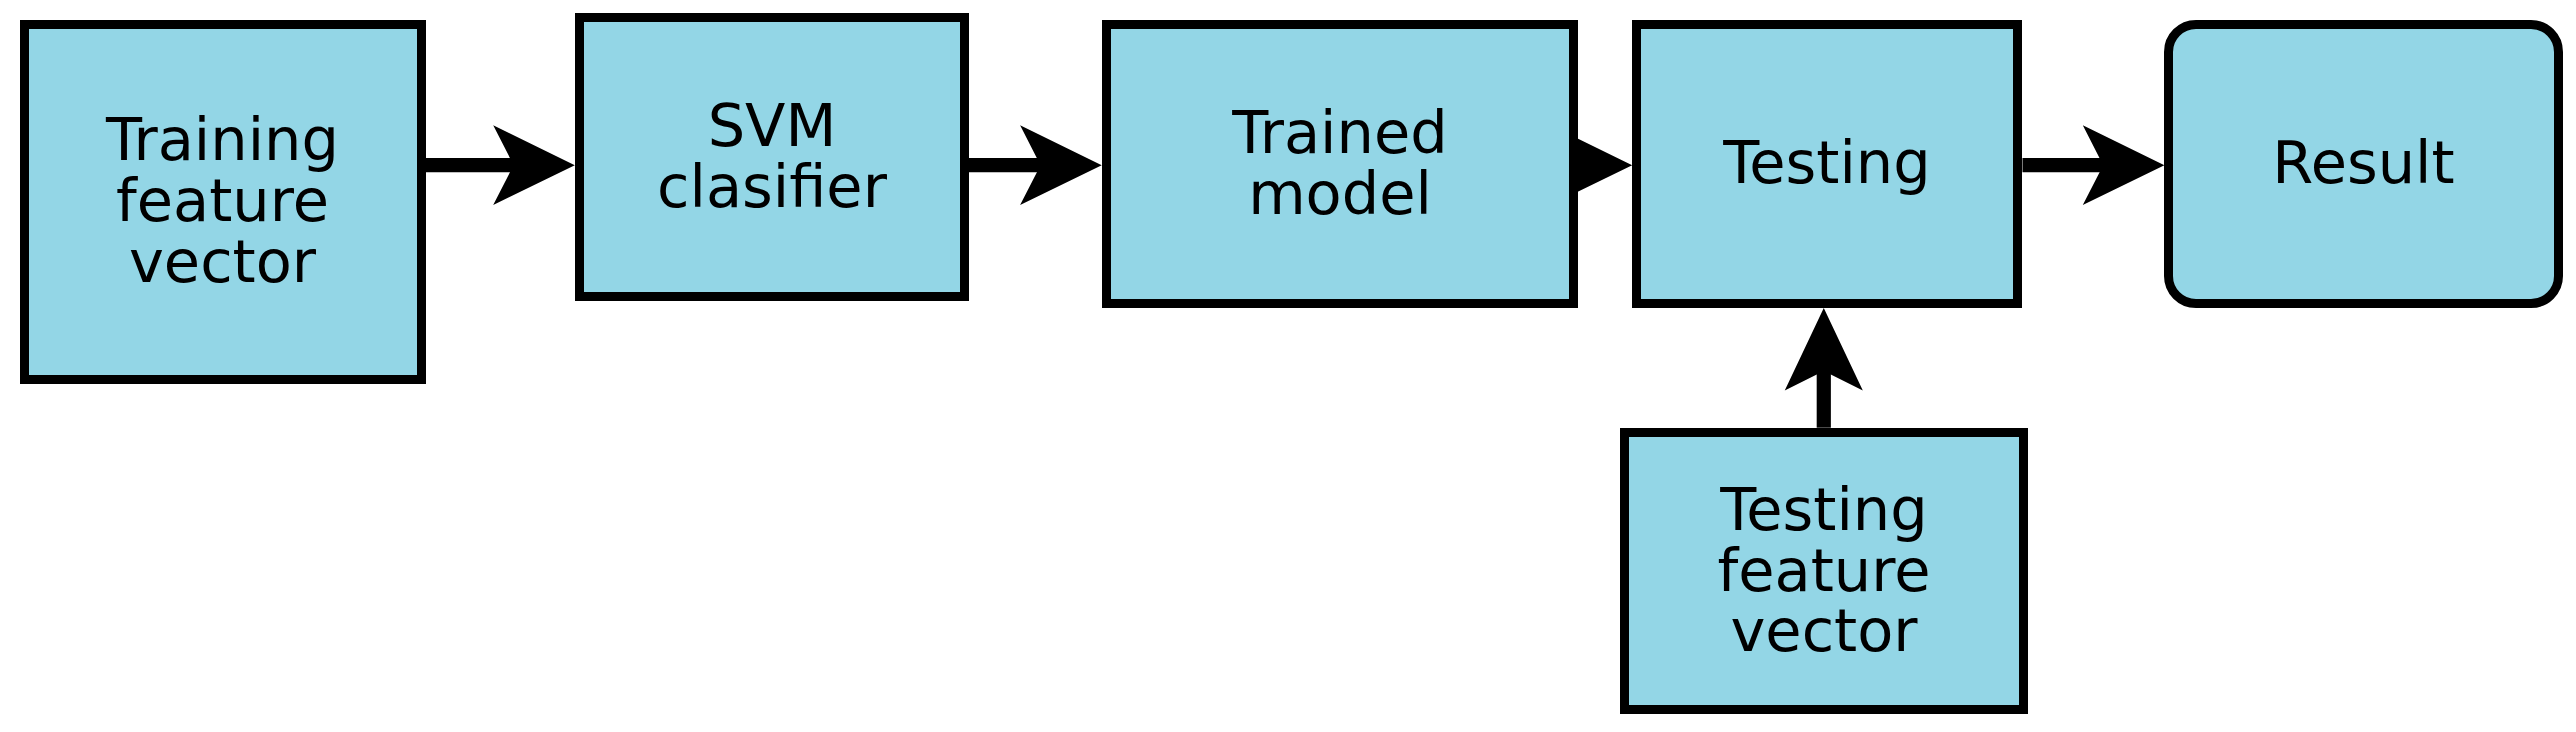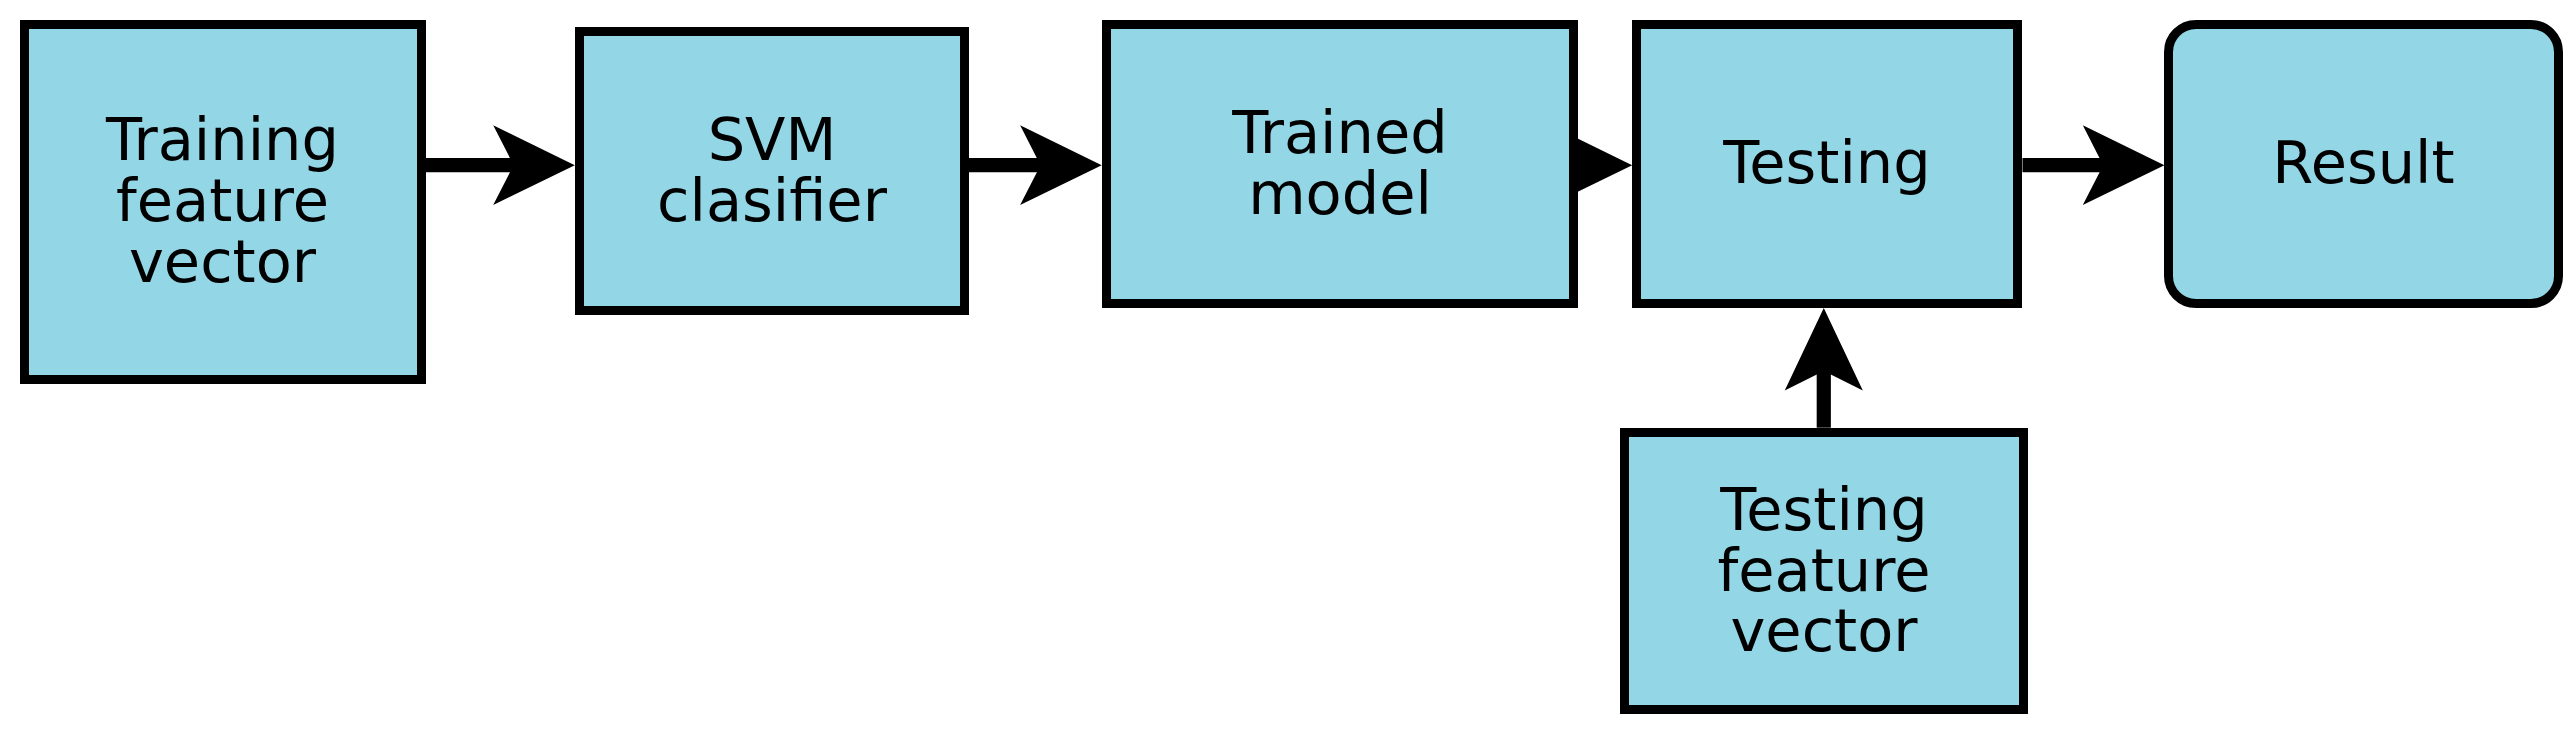--- a/index.html
+++ b/index.html
@@ -40,21 +40,21 @@
     font-family: "DejaVu Sans", sans-serif;
     font-size: 59px;
     line-height: 1.03;
     color: #000000;
     letter-spacing: 0px;
     white-space: pre-line;
     padding: 0 5.3px;
   }
   
   #node-training-feature-vector { left: 19.5px;   top: 19.5px;  width: 406px;  height: 364px; }
-  #node-svm-clasifier          { left: 575px;  top: 27px;  width: 394px;  height: 288px; }
+  #node-svm-clasifier          { left: 575px;  top: 13px;  width: 394px;  height: 288px; }
   #node-trained-model          { left: 1102px; top: 19.5px;  width: 476px;  height: 288px; }
   #node-testing                { left: 1632px; top: 19.5px;  width: 390px;  height: 288px; }
   #node-result                 { left: 2164px; top: 19.5px;  width: 399px;  height: 288px; }
   #node-testing-feature-vector { left: 1620px; top: 428px; width: 408px;  height: 286px; }
 </style>
 </head>
 <body>
 
 <div id="canvas" style="background: rgb(255, 255, 255);">
 

